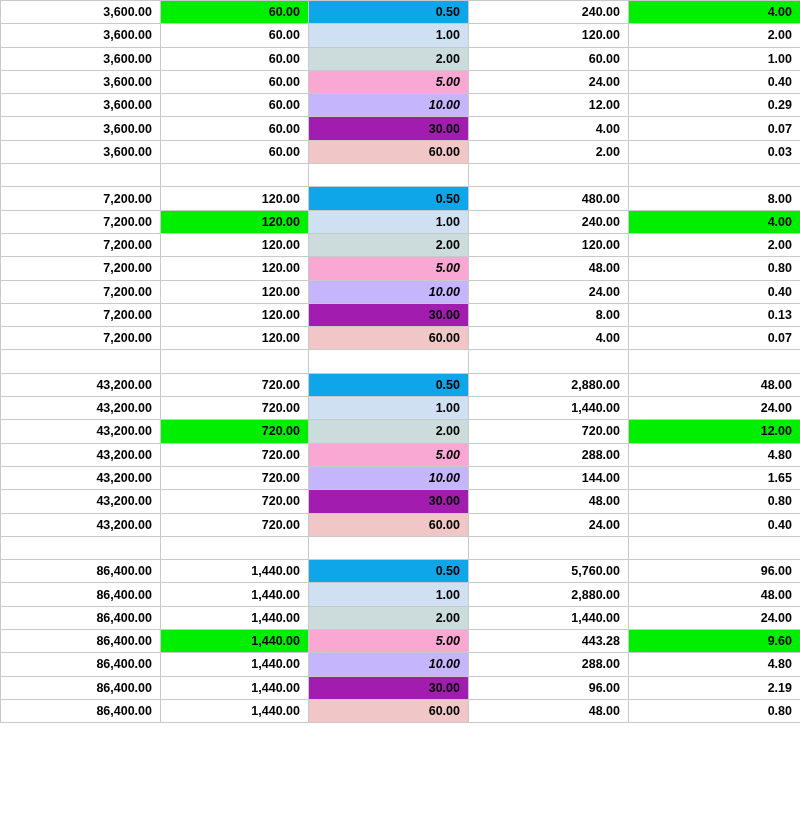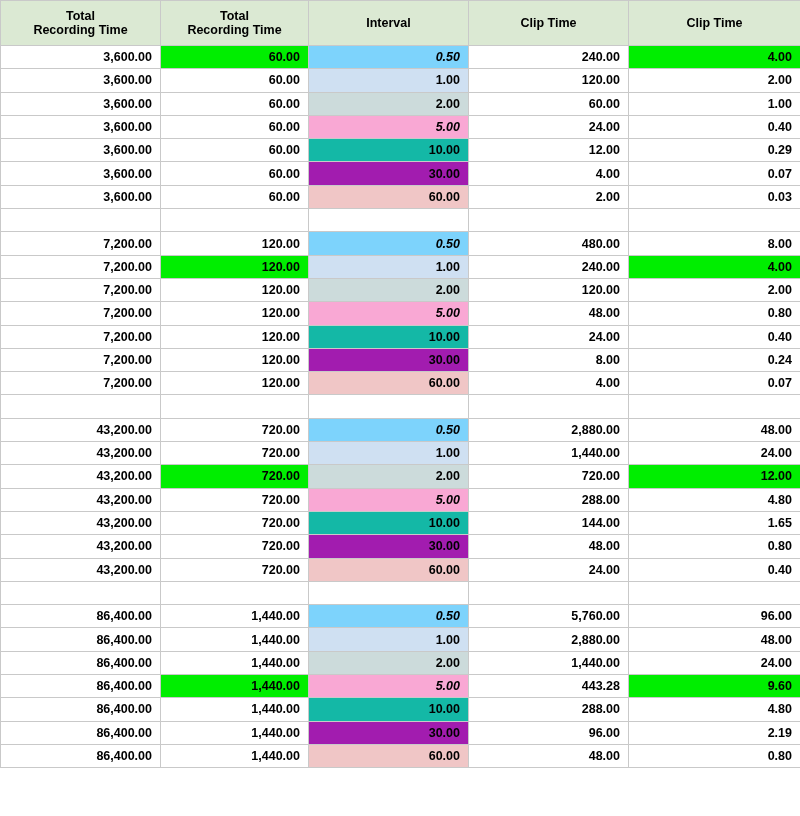--- a/index.html
+++ b/index.html
@@ -49,63 +49,44 @@
     height: 22.3px;
     text-align: right;
     font-weight: bold;
   }
   tbody tr.blank td {
     height: 22.3px;
     background: #ffffff;
   }
 
   
-  .iv-050 { background: #7dd3fc; font-style: italic; }
+  .iv-050 { background: #0ea5e9; }
   .iv-100 { background: #cfe0f2; }
   .iv-200 { background: #ccdbdb; }
   .iv-500 { background: #f9a8d4; font-style: italic; }
-  .iv-1000 { background: #14b8a6; }
+  .iv-1000 { background: #c4b5fd; font-style: italic; }
   .iv-3000 { background: #a21caf; }
   .iv-6000 { background: #f0c6c6; }
 
   .hl { background: #00ee00; }
 
   .head-wrap { display: block; }
 </style>
 </head>
 <body>
 
 <table class="sheet">
   <colgroup>
     <col class="c0">
       <col class="c1">
       <col class="c2">
       <col class="c3">
       <col class="c4">
   </colgroup>
   <thead>
-    <tr class="head-top">
-      <th>
-        <span class="head-wrap">Total</span>
-        <span class="head-wrap">Recording Time</span>
-      </th>
-      <th>
-        <span class="head-wrap">Total</span>
-        <span class="head-wrap">Recording Time</span>
-      </th>
-      <th>
-        <span class="head-wrap">Interval</span>
-      </th>
-      <th>
-        <span class="head-wrap">Clip Time</span>
-      </th>
-      <th>
-        <span class="head-wrap">Clip Time</span>
-      </th>
-    </tr>
   </thead>
   <tbody id="tbody">
       <tr>
         <td>3,600.00</td>
         <td class="hl">60.00</td>
         <td class="iv-050">0.50</td>
         <td>240.00</td>
         <td class="hl">4.00</td>
       </tr>
       <tr>
@@ -190,21 +171,21 @@
         <td>120.00</td>
         <td class="iv-1000">10.00</td>
         <td>24.00</td>
         <td>0.40</td>
       </tr>
       <tr>
         <td>7,200.00</td>
         <td>120.00</td>
         <td class="iv-3000">30.00</td>
         <td>8.00</td>
-        <td>0.24</td>
+        <td>0.13</td>
       </tr>
       <tr>
         <td>7,200.00</td>
         <td>120.00</td>
         <td class="iv-6000">60.00</td>
         <td>4.00</td>
         <td>0.07</td>
       </tr>
       <tr class="blank">
         <td></td>

